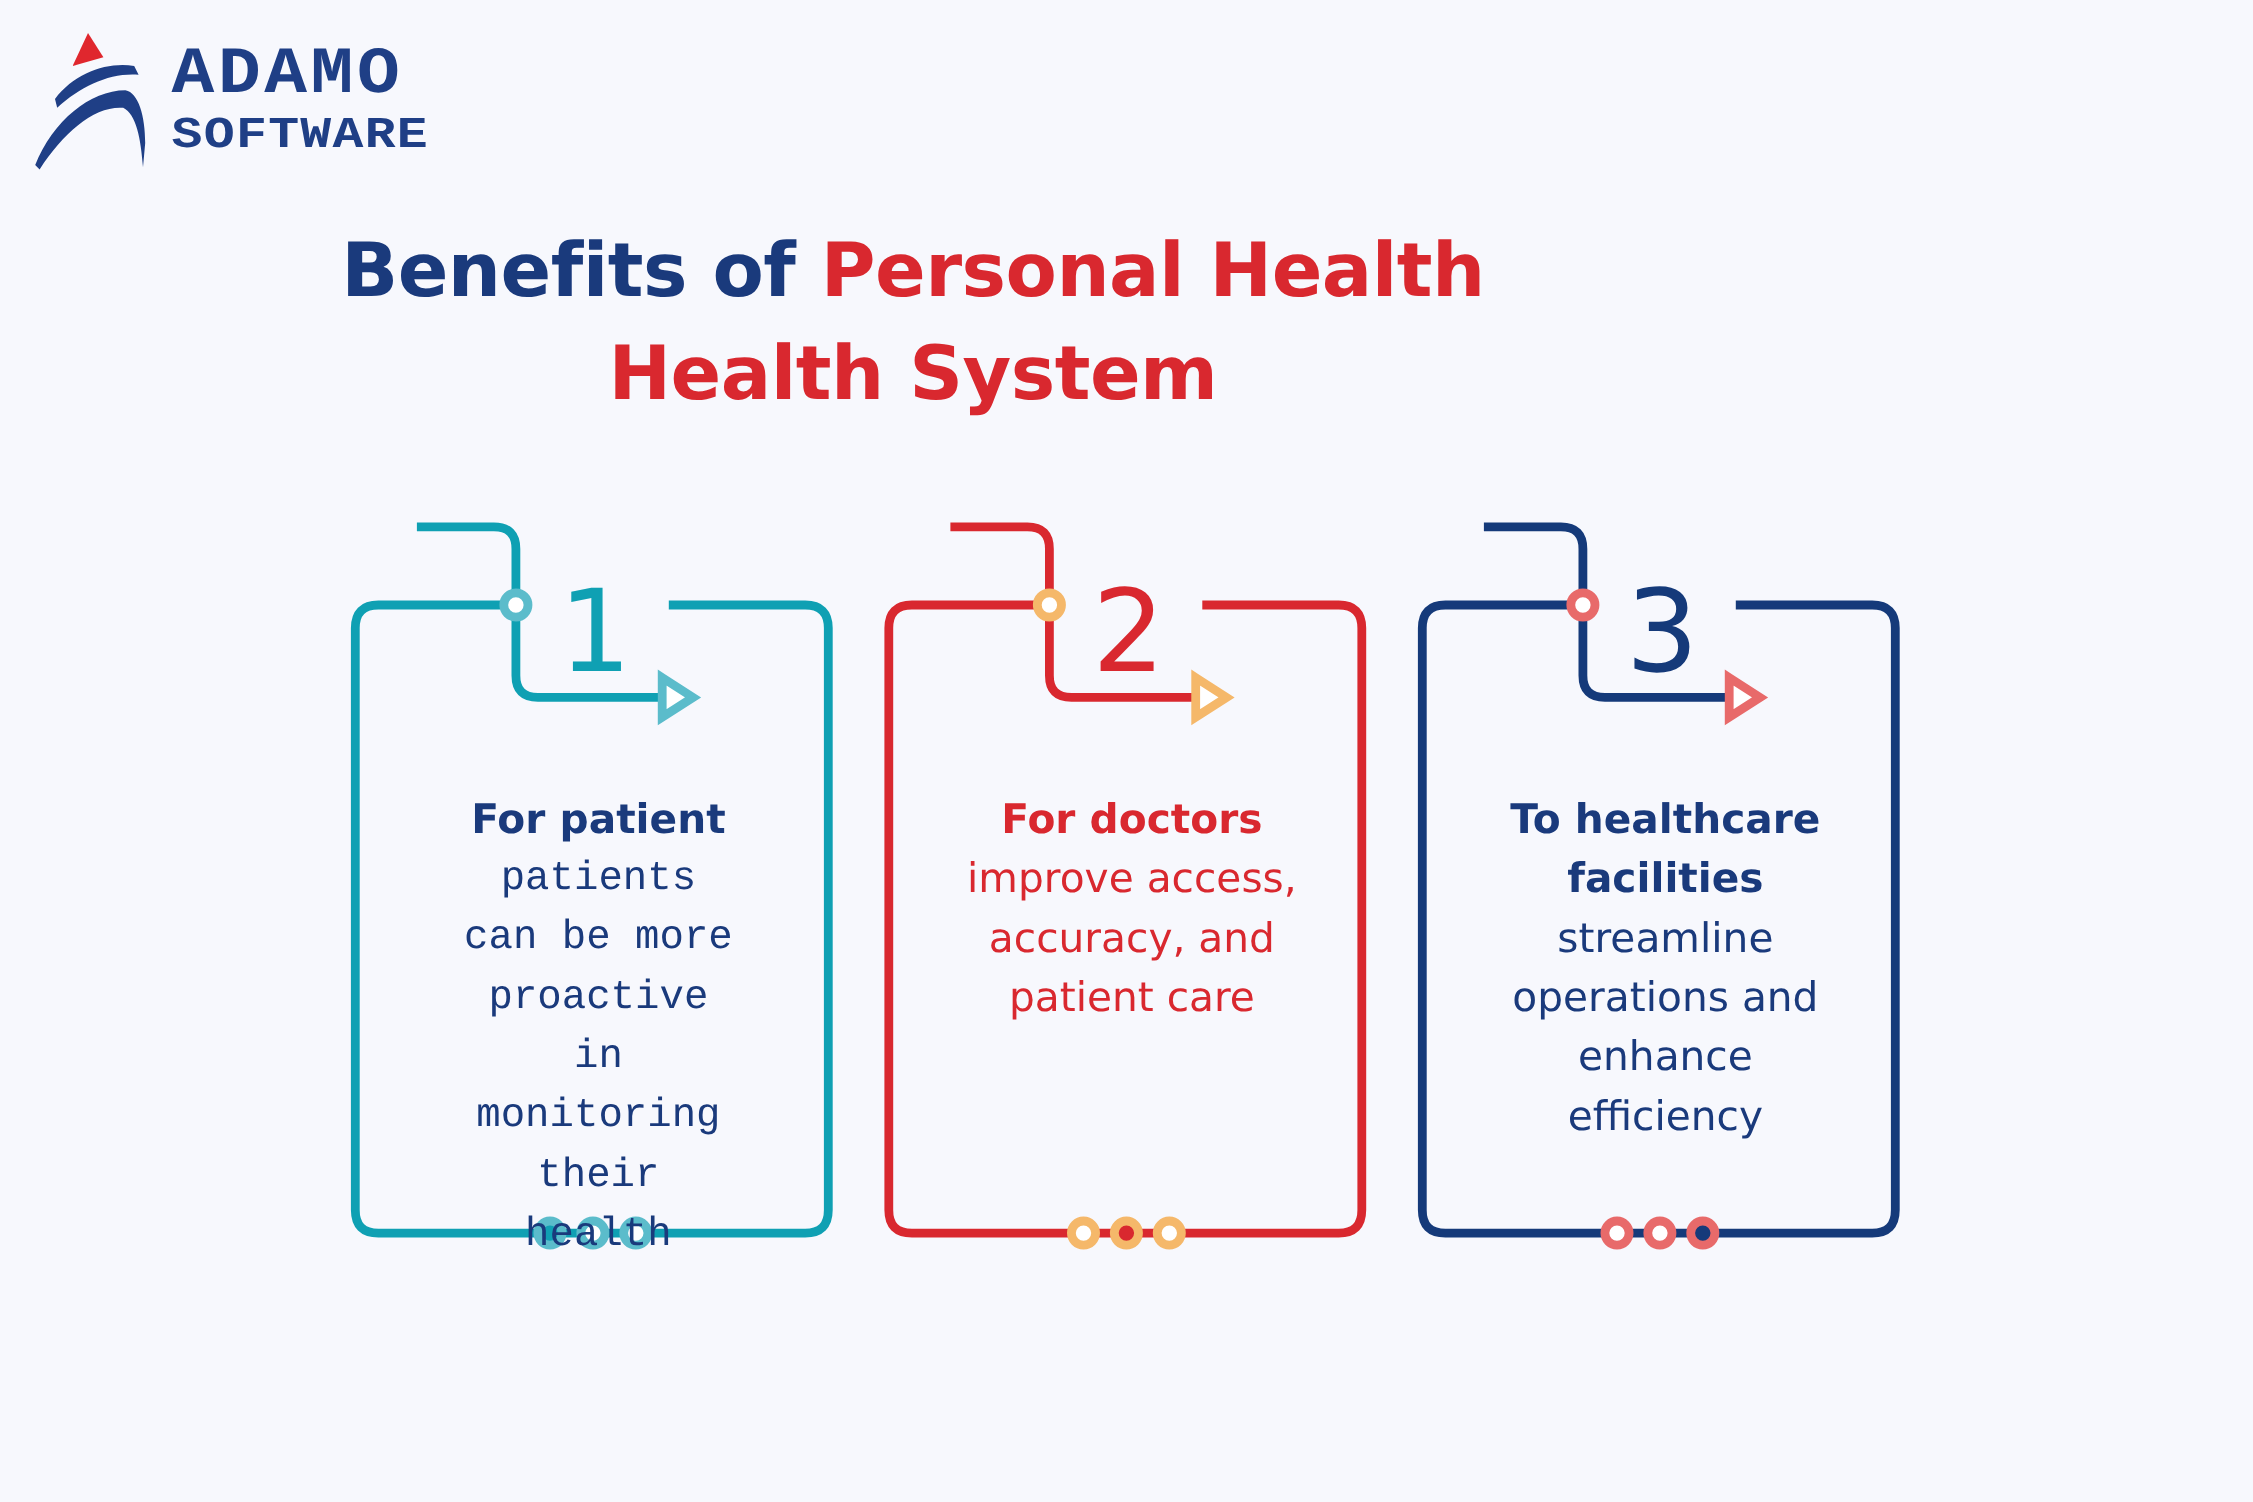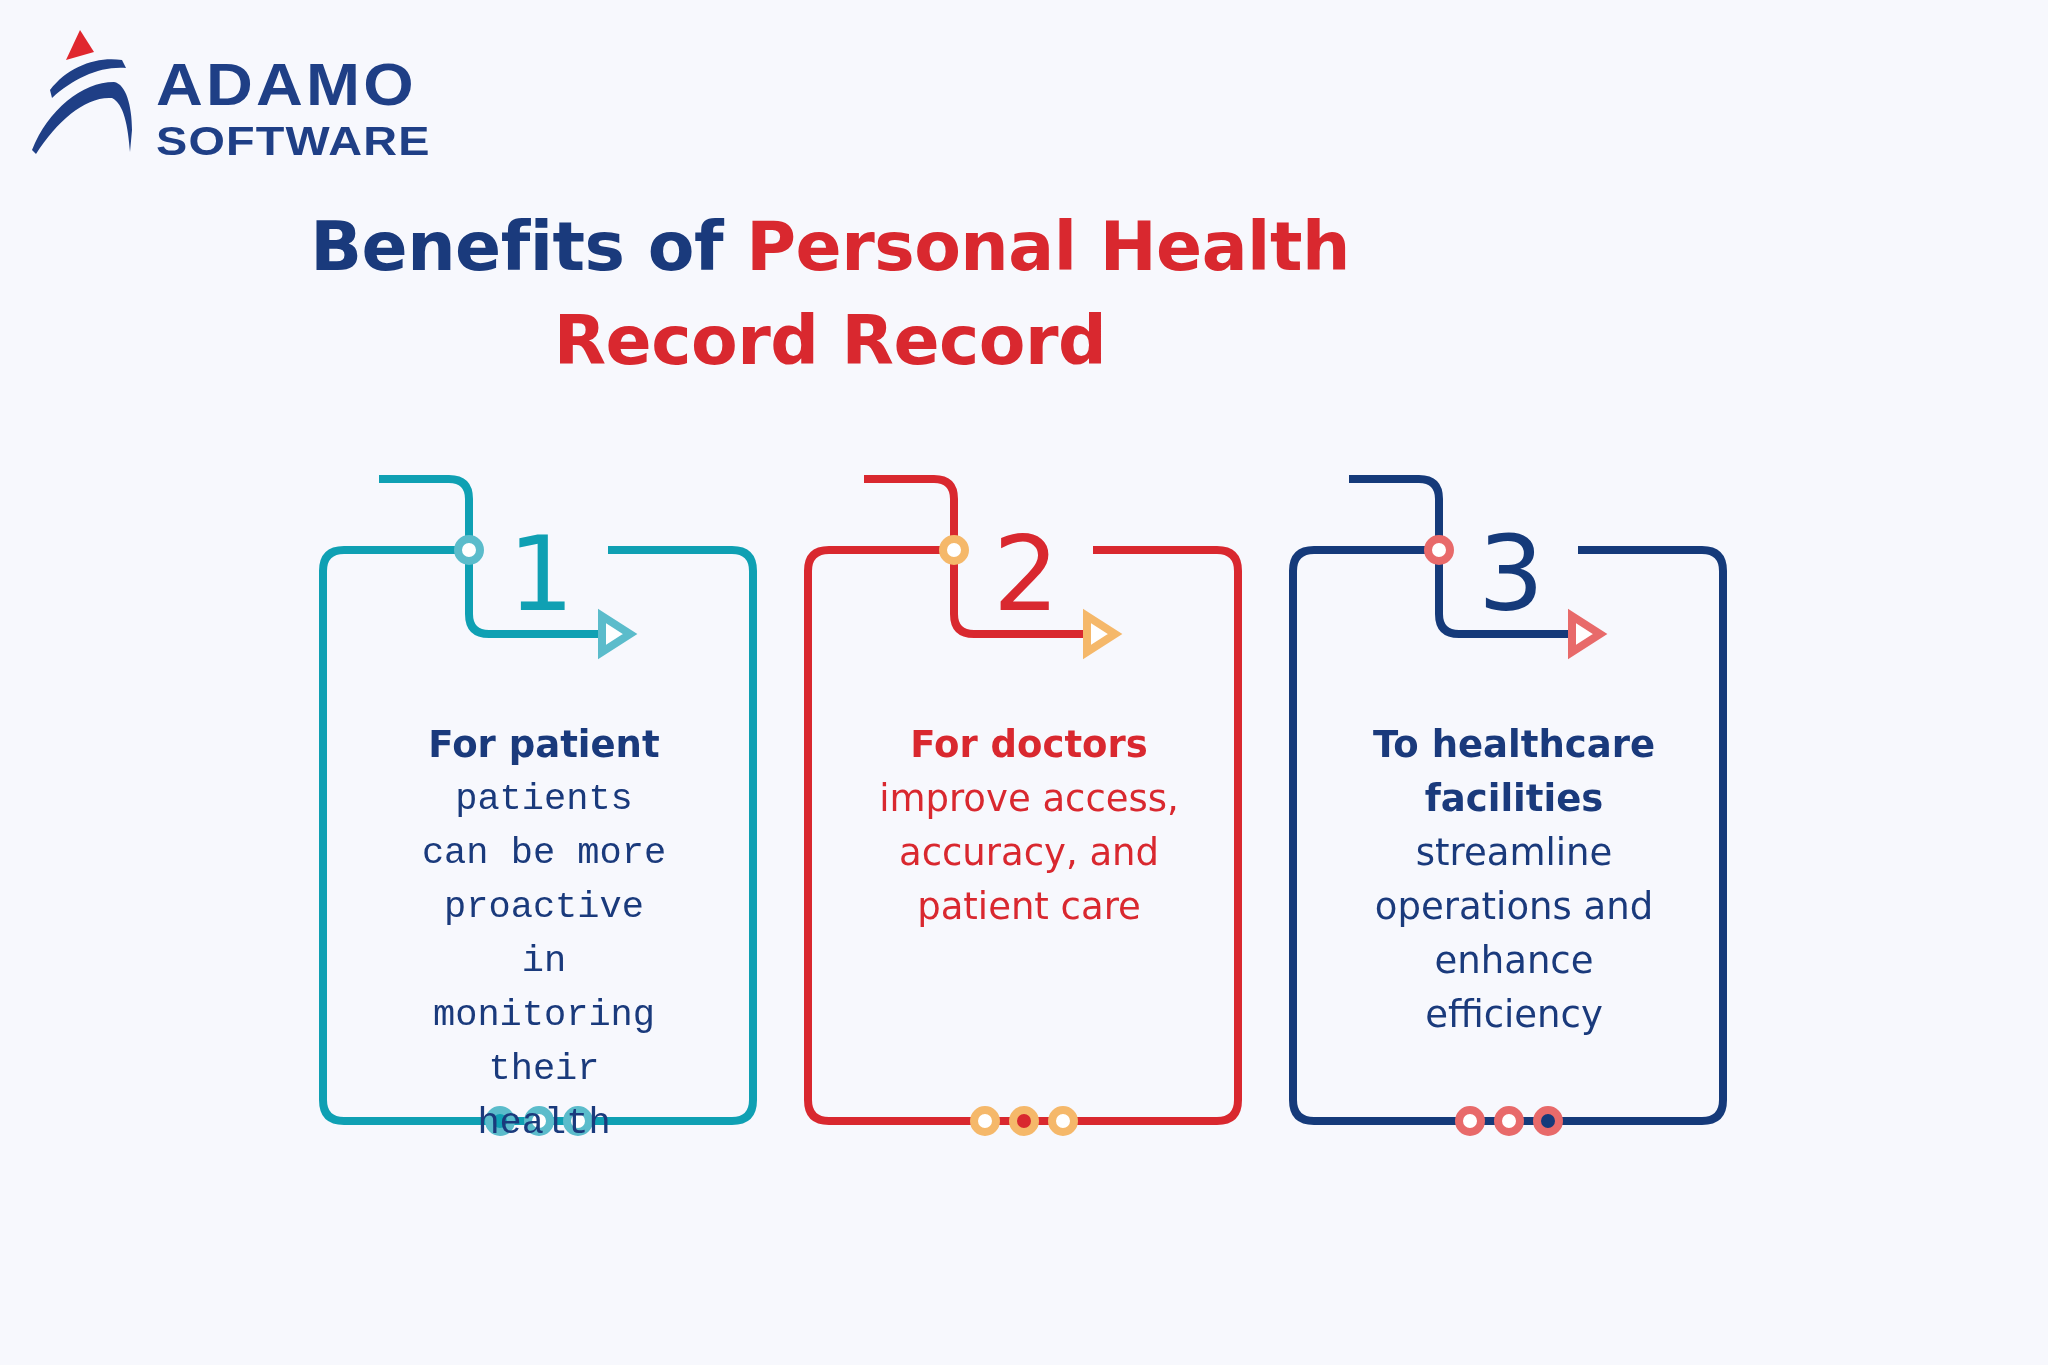--- a/index.html
+++ b/index.html
@@ -5,23 +5,23 @@
   html, body { margin: 0; padding: 0; }
   body {
     width: 2048px; height: 1365px;
     background: #f7f8fd;
     position: relative; overflow: hidden;
     font-family: "Liberation Sans", "DejaVu Sans", sans-serif;
   }
   .logo { position: absolute; left: 28px; top: 26px; width: 440px; height: 130px; }
   .logo-icon { position: absolute; left: 0; top: 0; width: 106px; height: 130px; }
   .logo-word {
-    position: absolute; left: 128px; top: 29px;
+    position: absolute; left: 128px; top: 13px;
     color: #1f3f86; font-weight: 700; line-height: 1;
-    font-family: Liberation Sans, sans-serif;
+    font-family: Liberation Mono, monospace;
   }
   .logo-word .l1 { font-size: 60px; letter-spacing: 3px; display:block; transform: scaleX(1.08); transform-origin: left; }
   .logo-word .l2 { font-size: 40px; letter-spacing: 1px; display:block; margin-top: 6px; transform: scaleX(1.17); transform-origin: left; }
 
   .title {
     position: absolute; left: 0; top: 200px; width: 1660px;
     text-align: center; font-weight: 700; font-size: 68px; line-height: 94px;
     font-family: "DejaVu Sans", sans-serif; letter-spacing: -0.5px;
   }
   .title .navy { color: #1a3a7c; }
@@ -54,21 +54,21 @@
   <div class="logo-word">
     <span class="l1">ADAMO</span>
     <span class="l2">SOFTWARE</span>
   </div>
 </div>
 
 <div class="title">
   <div>
     <span class="navy">Benefits of </span><span class="red">Personal Health</span>
   </div>
-  <div class="red">Record Record</div>
+  <div class="red">Health System</div>
 </div>
 
 <div class="card" id="card-0" style="left:300px;">
   <svg class="frame" width="460" height="680" viewBox="0 0 460 680">
     <g fill="none" stroke="#0fa0b3" stroke-width="8" stroke-linecap="butt">
 
       <path d="M155,80 L44,80 Q23,80 23,101 L23,630 Q23,651 44,651 L432,651 Q453,651 453,630 L453,101 Q453,80 432,80 L308,80"></path>
 
       <path d="M79,9 L149,9 Q169,9 169,29 L169,144 Q169,164 189,164 L300,164"></path>
     </g>

